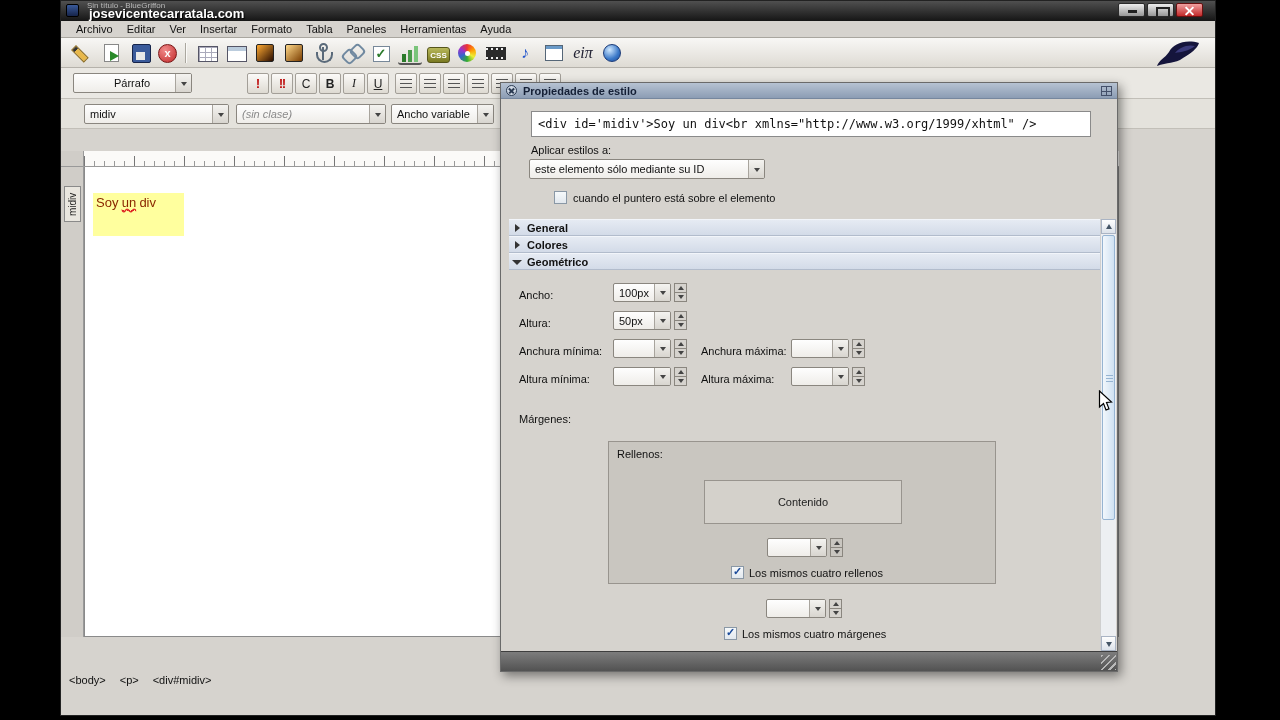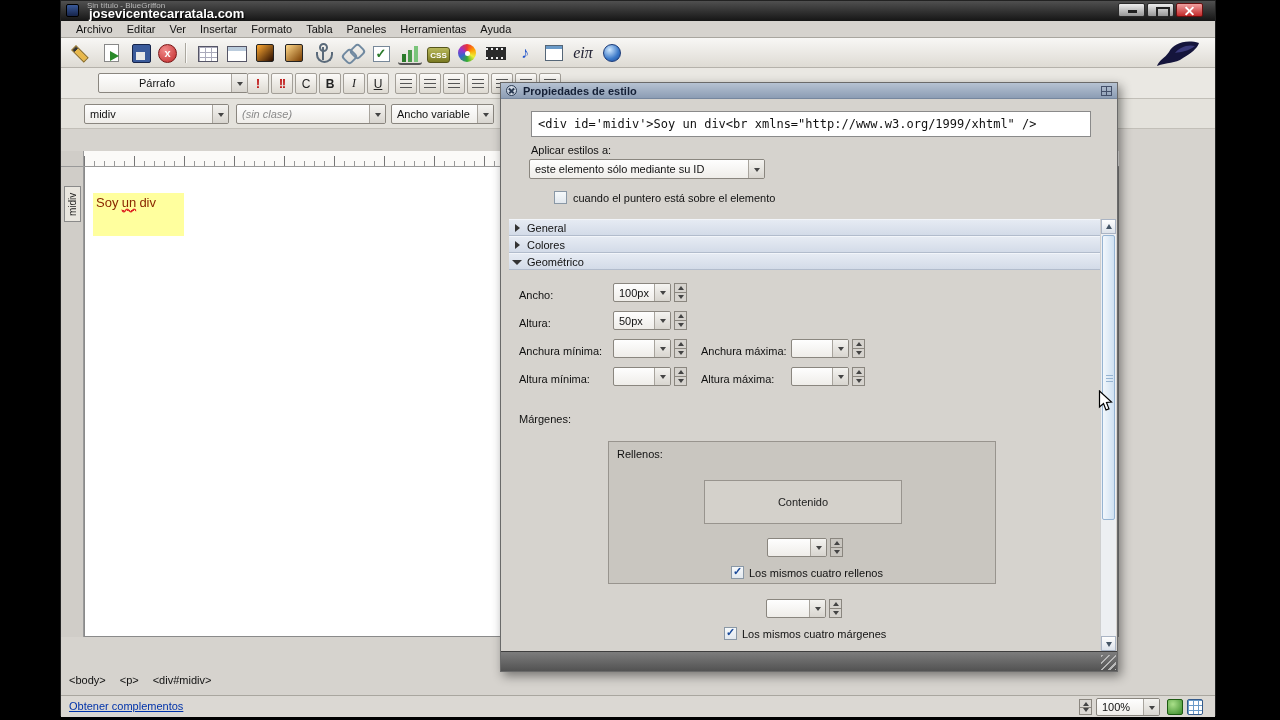--- a/index.html
+++ b/index.html
@@ -104,21 +104,21 @@
   .dlg{position:absolute;left:500px;top:82px;width:618px;height:590px;background:#d6d3ce;border:1px solid #6a6a6a;box-shadow:3px 4px 10px rgba(0,0,0,.45);z-index:40;}
   .dlg-title{position:absolute;left:0;top:0;right:0;height:16px;background:linear-gradient(#b6c2d2,#8c9db4);border-bottom:1px solid #76879e;font-size:11px;font-weight:bold;color:#141f35;display:flex;align-items:center;padding-left:22px;}
   .dlg-close{position:absolute;left:5px;top:2px;width:11px;height:11px;border:1px solid #2a3a52;border-radius:50%;background:#cfd8e4;}
   .dlg-close::before,.dlg-close::after{content:"";position:absolute;left:1px;top:4px;width:7px;height:1.5px;background:#2a3a52;transform:rotate(45deg);}
   .dlg-close::after{transform:rotate(-45deg);}
   .dlg-grid{position:absolute;right:5px;top:3px;width:11px;height:10px;border:1px solid #44506a;background:linear-gradient(90deg,transparent 4px,#44506a 4px 5px,transparent 5px),linear-gradient(transparent 4px,#44506a 4px 5px,transparent 5px);}
   .codebox{position:absolute;left:30px;top:28px;width:560px;height:26px;background:#fff;border:1px solid #8a8a8a;font-family:"DejaVu Sans Mono",monospace;font-size:12px;color:#111;padding:5px 6px;white-space:nowrap;overflow:hidden;}
   .dlbl{position:absolute;font-size:11px;color:#111;white-space:nowrap;}
   .cb{position:absolute;width:13px;height:13px;background:linear-gradient(#f6f9fb,#e2e8ee);border:1px solid #8a98a6;}
   .cb.checked::after{content:"✓";position:absolute;left:1px;top:-2px;font-size:11px;font-weight:bold;color:#1a4a9a;}
-  .acc{position:absolute;left:8px;width:593px;height:17px;background:linear-gradient(#e6ebf3,#d3dbe8);border-top:1px solid #f2f5fa;border-bottom:1px solid #b2bccc;font-size:11px;font-weight:normal;color:#111;padding-left:18px;line-height:16px;}
+  .acc{position:absolute;left:8px;width:593px;height:17px;background:linear-gradient(#e6ebf3,#d3dbe8);border-top:1px solid #f2f5fa;border-bottom:1px solid #b2bccc;font-size:11px;font-weight:bold;color:#111;padding-left:18px;line-height:16px;}
   .acc::before{content:"";position:absolute;left:6px;top:4px;border:4px solid transparent;border-left:5px solid #333;}
   .acc.open::before{left:3px;top:6px;border:5px solid transparent;border-top:5px solid #333;border-bottom:none;}
   .panel{position:absolute;left:107px;top:358px;width:388px;height:143px;background:#c9c6c0;border:1px solid #98948e;}
   .contenido{position:absolute;left:95px;top:38px;width:198px;height:44px;background:#d4d1cb;border:1px solid #98948e;display:flex;align-items:center;justify-content:center;font-size:11px;color:#222;}
   .dlg-scroll{position:absolute;right:1px;top:136px;bottom:20px;width:16px;background:#edeff2;border-left:1px solid #cfcfcf;}
   .vs-btn{position:absolute;left:0;right:0;height:15px;background:linear-gradient(#fefefe,#dce2ea);border:1px solid #aab4c4;}
   .vs-up{top:0;} .vs-dn{bottom:0;}
   .vs-btn::after{content:"";position:absolute;left:4px;border:3px solid transparent;}
   .vs-up::after{top:4px;border-bottom:5px solid #456;border-top:none;}
   .vs-dn::after{top:5px;border-top:5px solid #456;border-bottom:none;}
@@ -181,21 +181,21 @@
         <div class="tb-math tbi">eiπ</div>
         <div class="tb-globe tbi"></div>
       </div>
     <svg class="bg-logo" width="46" height="27" viewBox="0 0 46 27">
       <path d="M44 3 C30 -1 18 4 14 12 C10 18 4 20 2 26 C12 22 20 24 28 18 C36 13 42 9 44 3 Z" fill="#15153c"></path>
       <path d="M40 6 C32 4 24 8 20 13 C26 12 34 11 40 6 Z" fill="#3a3a7a"></path>
     </svg>
   </div>
 
   <div class="formatbar">
-    <div class="combo" style="left:37px;top:5px;width:150px;padding-left:40px;">
+    <div class="combo" style="left:12px;top:5px;width:119px;padding-left:40px;">
       <span class="cv">Párrafo</span>
       <span class="carr"></span>
     </div>
     <div class="fb-row">
         <div class="fb-ex fbtn">!</div>
         <div class="fb-ex2 fbtn">!!</div>
         <div class="fb-code fbtn">C</div>
         <div class="fb-bold fbtn">B</div>
         <div class="fb-italic fbtn">I</div>
         <div class="fb-underline fbtn">U</div>
@@ -238,30 +238,20 @@
     </div>
   </div>
   <div class="el-tab">midiv</div>
 
   <div class="crumbs">
       <div class="crumb">&lt;body&gt;</div>
       <div class="crumb">&lt;p&gt;</div>
       <div class="crumb">&lt;div#midiv&gt;</div>
     </div>
 
-  <div class="bottombar">
-    <a class="addons" href="#">Obtener complementos</a>
-    <div class="spin zoom-spin"></div>
-    <div class="combo zoom-combo">
-      <span class="cv">100%</span>
-      <span class="carr"></span>
-    </div>
-    <div class="si si-green"></div>
-    <div class="si si-grid"></div>
-  </div>
 
 </div>
 
 <div class="dlg">
   <div class="dlg-title">
     <span>Propiedades de estilo</span>
   </div>
   <div class="dlg-close"></div>
   <div class="dlg-grid"></div>
 

